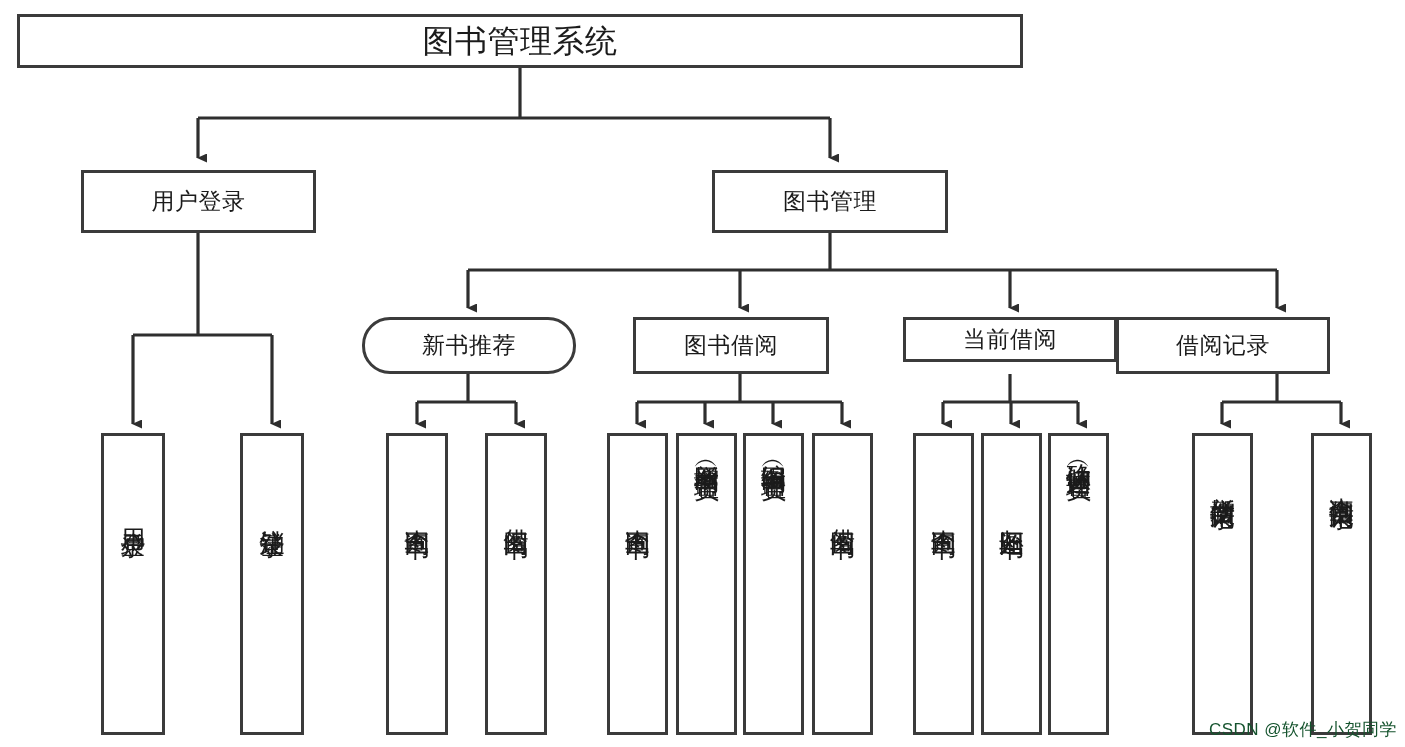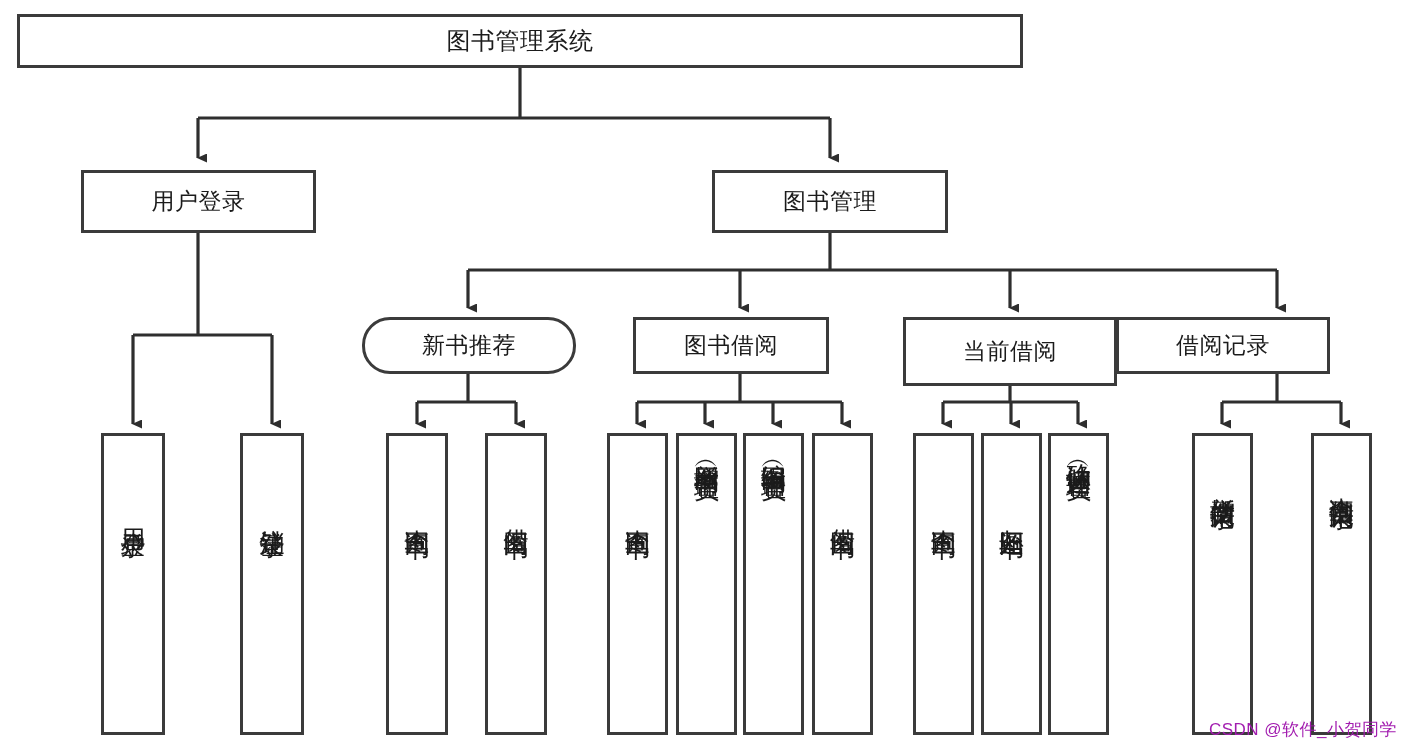--- a/index.html
+++ b/index.html
@@ -34,42 +34,42 @@
     justify-content: center;
     color: #1b1b1b;
   }
   .node-label-h {
     font-size: 23px;
     line-height: 1.15;
     letter-spacing: 0.5px;
     white-space: nowrap;
   }
   .node-box.root .node-label-h {
-    font-size: 24px;
+    font-size: 32px;
   }
   .node-box.leaf {
     align-items: flex-start;
     justify-content: center;
     padding-top: 8px;
   }
   .node-label-v {
     writing-mode: vertical-rl;
     text-orientation: upright;
     font-size: 25px;
     line-height: 1.08;
     letter-spacing: 2px;
     white-space: nowrap;
     color: #1b1b1b;
   }
   .watermark {
     position: absolute;
     right: 8px;
     bottom: 6px;
     font-size: 17px;
-    color: #a21caf;
+    color: #14532d;
     white-space: nowrap;
     letter-spacing: 0.5px;
   }
 </style>
 </head>
 <body>
 
 <div id="diagram-root">
 
   <svg id="diagram-canvas" viewBox="0 0 1405 747" xmlns="http://www.w3.org/2000/svg">
@@ -137,21 +137,21 @@
   </div>
 
   <div class="node-box" style="left:362px; top:317px; width:214px; height:57px;border-radius:28px;">
     <span class="node-label-h">新书推荐</span>
   </div>
 
   <div class="node-box" style="left:633px; top:317px; width:196px; height:57px;">
     <span class="node-label-h">图书借阅</span>
   </div>
 
-  <div class="node-box" style="left:903px; top:317px; width:214px; height:69px;">
+  <div class="node-box" style="left:903px; top:317px; width:214px; height:45px;">
     <span class="node-label-h">当前借阅</span>
   </div>
 
   <div class="node-box" style="left:1116px; top:317px; width:214px; height:57px;">
     <span class="node-label-h">借阅记录</span>
   </div>
 
   <div class="node-box leaf" style="left:101px; top:433px; width:64px; height:302px; padding-top:73px;">
     <span class="node-label-v">用户登录</span>
   </div>

